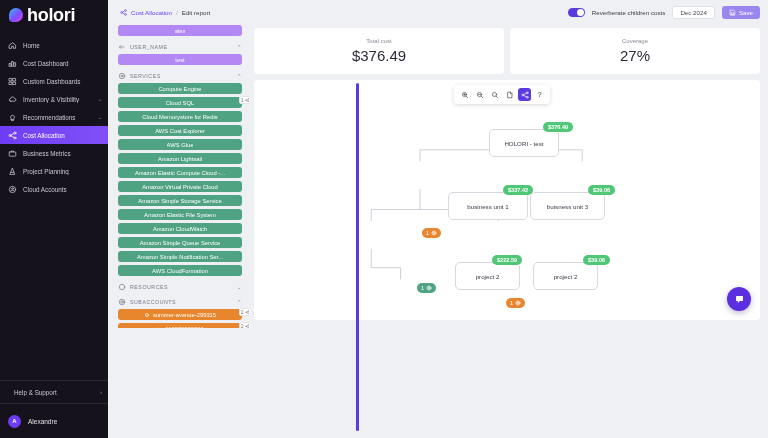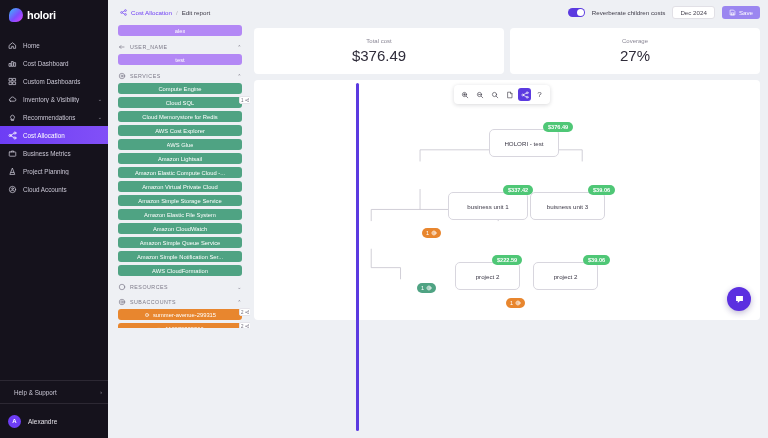--- a/index.html
+++ b/index.html
@@ -12,21 +12,21 @@
   .app { position: relative; width: 768px; height: 438px; display: flex; }
 
   
   .sidebar {
     width: 108px; height: 438px; background: #15121c;
     display: flex; flex-direction: column; flex: none;
   }
   .brand { display: flex; align-items: center; gap: 4px; padding: 9px 0 9px 9px; height: 30px; }
   .brand-mark { width: 14px; height: 14px; border-radius: 50% 50% 50% 4px;
     background: linear-gradient(135deg,#37bdf8 0%, #7c4dff 55%, #e040fb 100%); flex:none; }
-  .brand-name { color:#fff; font-size:11px; font-weight:700; letter-spacing:-.3px; }
+  .brand-name { color:#fff; font-size:18px; font-weight:700; letter-spacing:-.3px; }
 
   .nav { margin-top: 6px; display:flex; flex-direction:column; }
   .nav-item {
     display:flex; align-items:center; gap:6px;
     height: 18px; padding: 0 6px 0 8px; margin: 0 0 0 0; color:#c9c6d4;
     font-size:6.3px; position:relative;
   }
   .nav-item .ico { width:9px; height:9px; flex:none; display:flex; align-items:center; justify-content:center; }
   .nav-item .ico svg { width:9px; height:9px; display:block; }
   .nav-item.active { background: linear-gradient(90deg,#6d3df5,#8250f7); color:#fff; }

